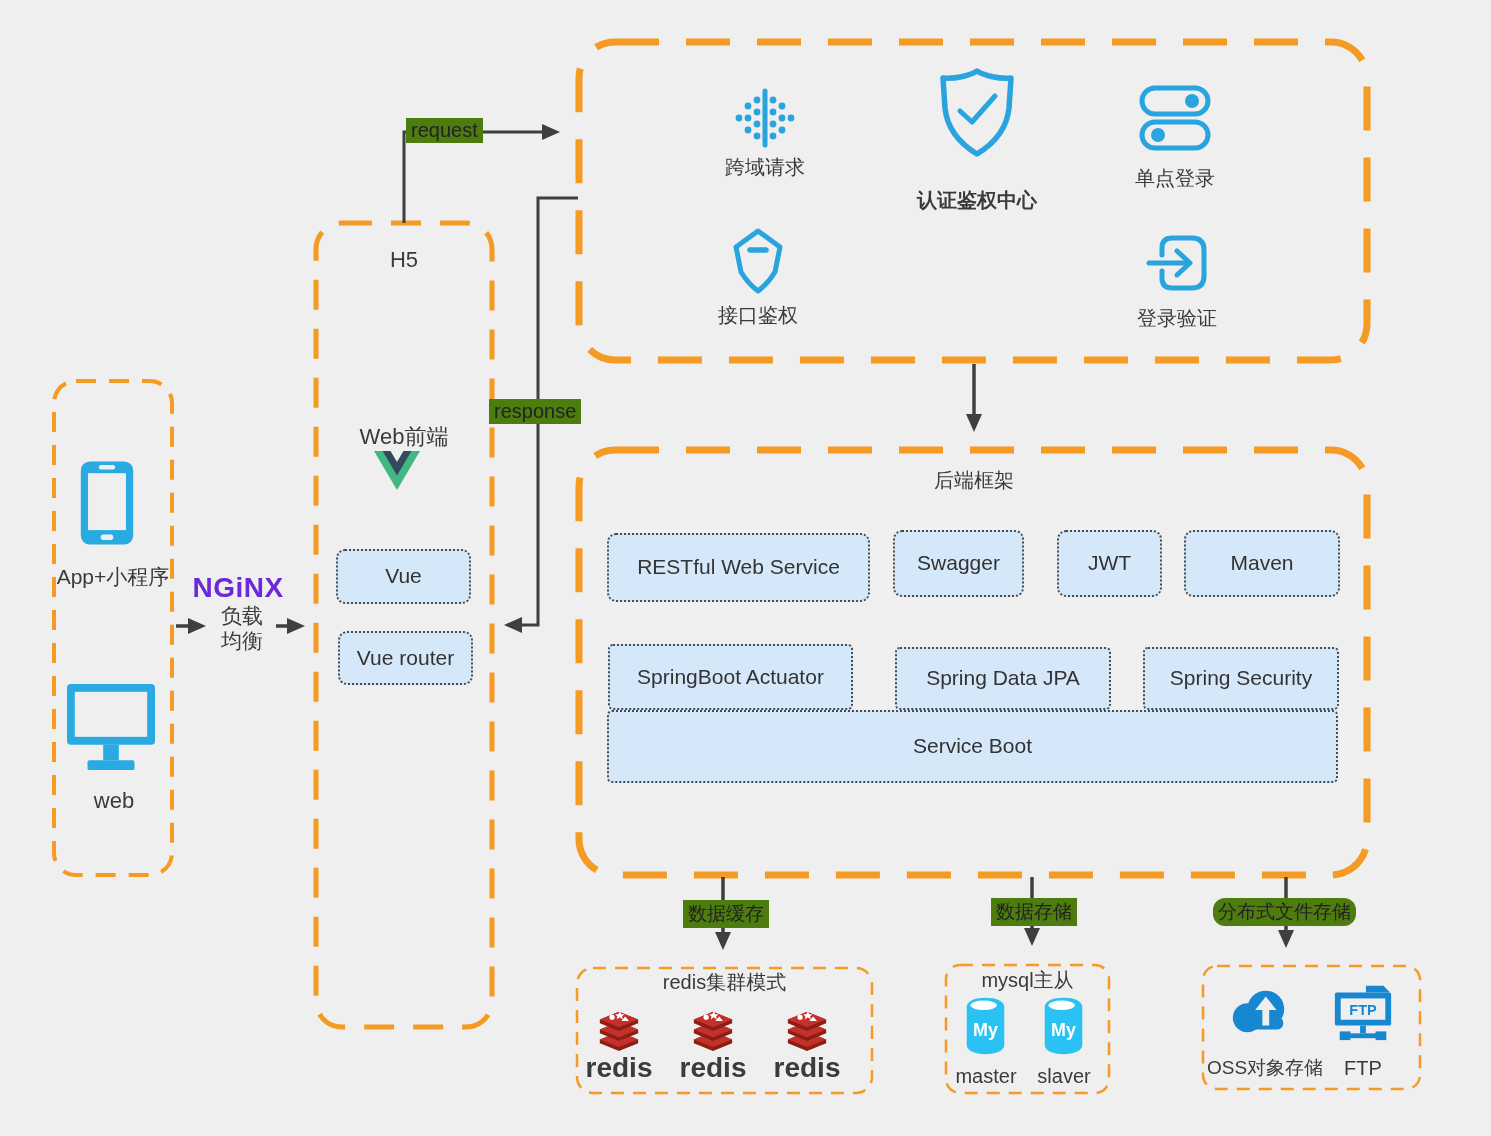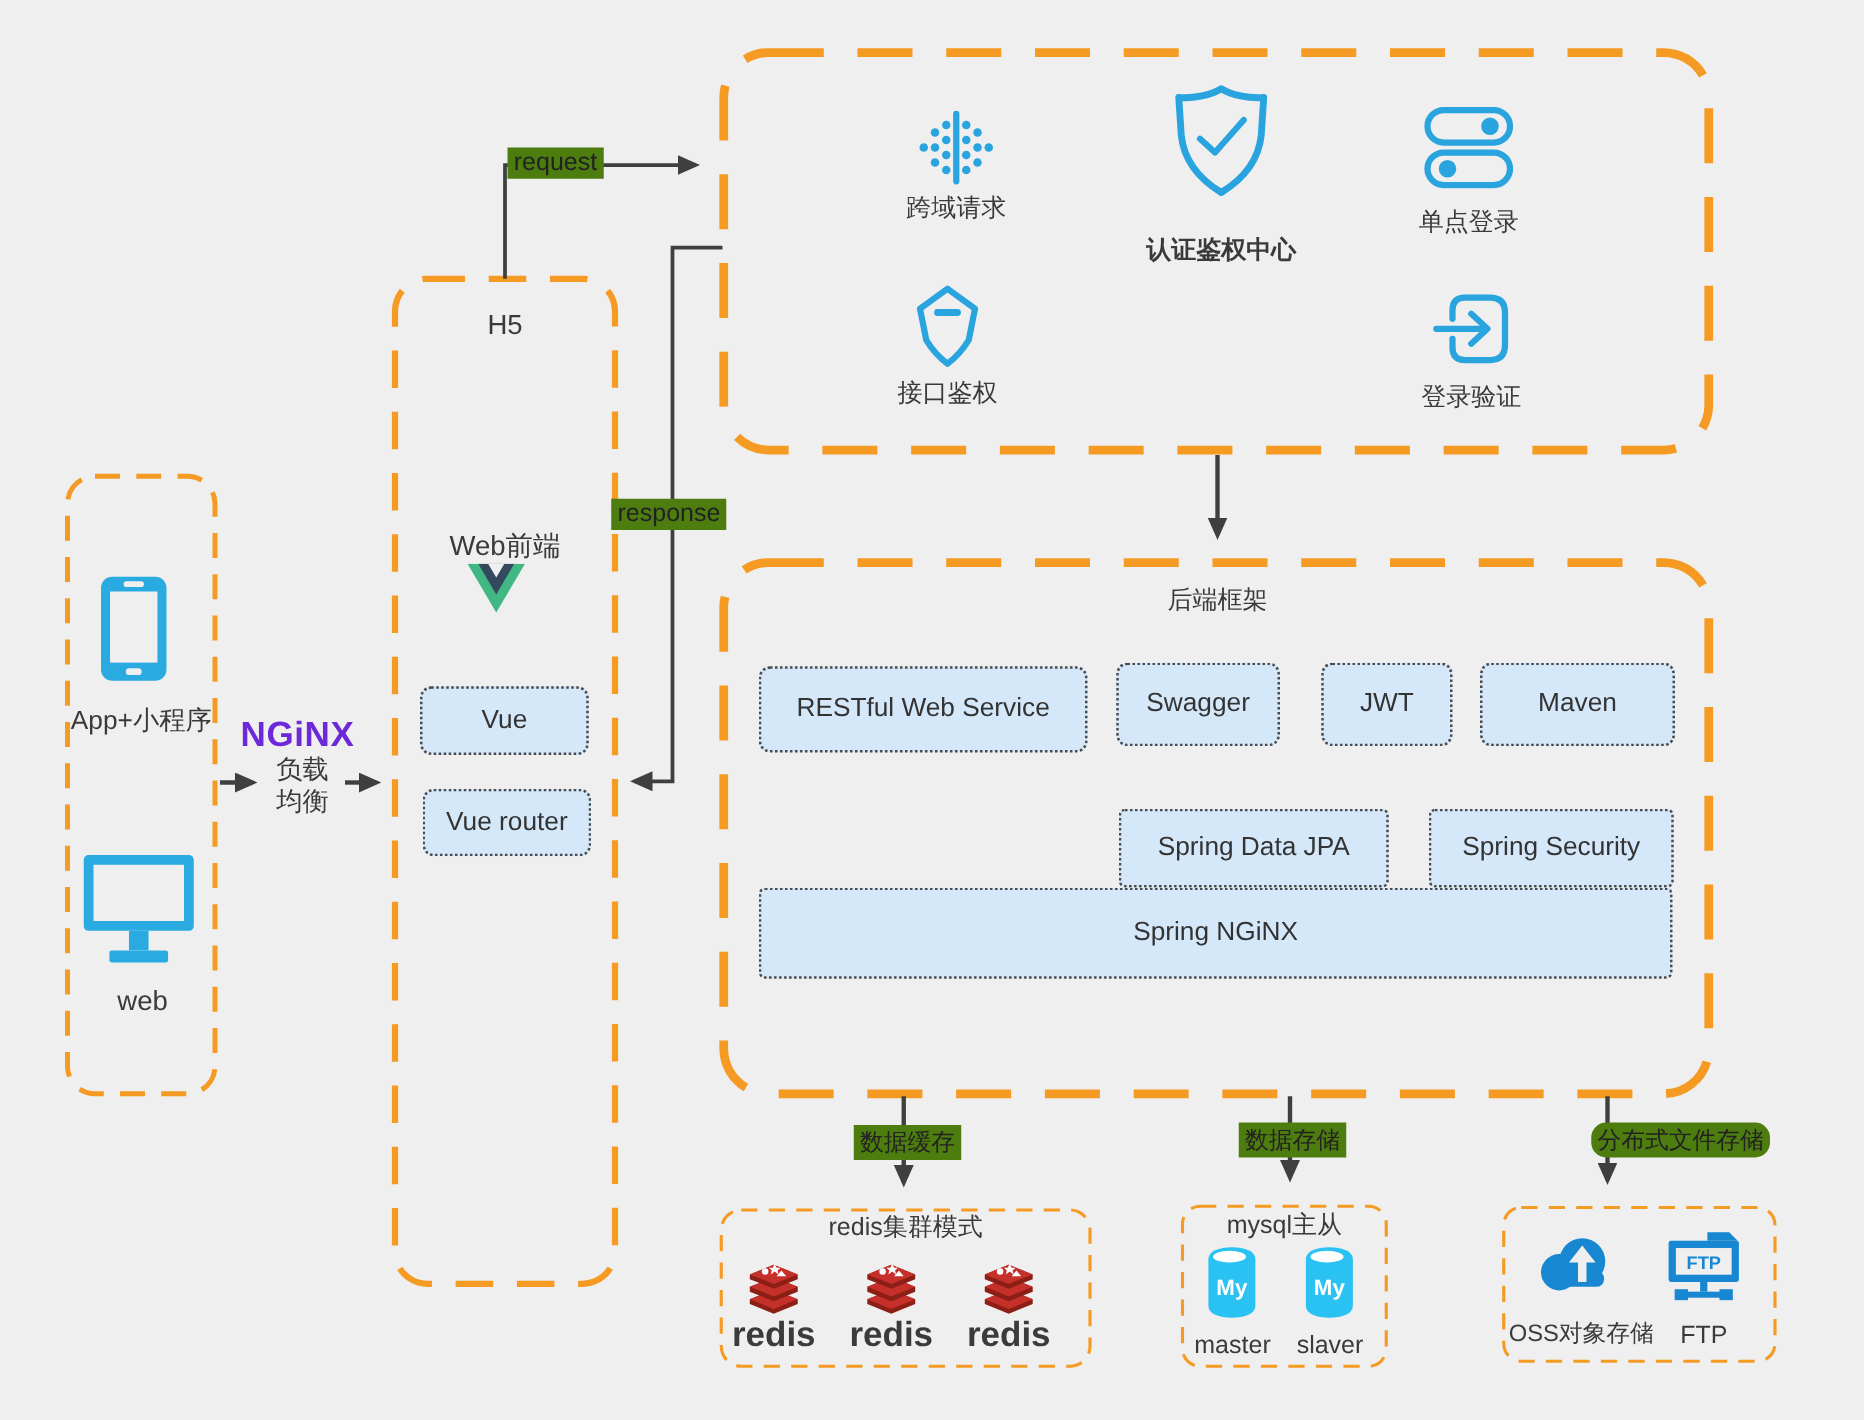--- a/index.html
+++ b/index.html
@@ -149,29 +149,30 @@
     </div>
     <div class="lbl" style="left:1117px;top:306px;width:120px;font-size:20px;">登录验证</div>
 
     <div class="lbl" style="left:879px;top:468px;width:190px;font-size:20px;">后端框架</div>
 
     <div class="module" style="left:607px;top:533px;width:263px;height:69px;">RESTful Web Service</div>
     <div class="module" style="left:893px;top:530px;width:131px;height:67px;">Swagger</div>
     <div class="module" style="left:1057px;top:530px;width:105px;height:67px;">JWT</div>
     <div class="module" style="left:1184px;top:530px;width:156px;height:67px;">Maven</div>
 
+    <div class="module" style="left:608px;top:644px;width:245px;height:66px;border-radius:5px;">SpringBoot Actuator</div>
     <div class="module" style="left:895px;top:647px;width:216px;height:63px;border-radius:5px;">Spring Data JPA</div>
     <div class="module" style="left:1143px;top:647px;width:196px;height:63px;border-radius:5px;">Spring Security</div>
-    <div class="module" style="left:607px;top:710px;width:731px;height:73px;border-radius:5px;">Spring NGiNX</div>
+    <div class="module" style="left:607px;top:710px;width:731px;height:73px;border-radius:5px;">Service Boot</div>
 
     <div class="flow" style="left:406px;top:118px;">request</div>
     <div class="flow" style="left:489px;top:399px;">response</div>
     <div class="flow" style="left:683px;top:900px;font-size:19px;">数据缓存</div>
     <div class="flow" style="left:991px;top:898px;font-size:19px;">数据存储</div>
-    <div class="flow" style="left:1273px;top:898px;font-size:19px;border-radius:12px;">分布式文件存储</div>
+    <div class="flow" style="left:1213px;top:898px;font-size:19px;border-radius:12px;">分布式文件存储</div>
 
     <div class="lbl" style="left:577px;top:970px;width:295px;font-size:20px;">redis集群模式</div>
 
     <div class="abs" style="left:596px;top:1006px;">
       <svg width="46" height="50" viewBox="0 0 60 62">
         <path d="M5,42 L30,32 L55,42 L55,47 L30,57 L5,47 Z" fill="#8c1f15"></path>
         <polygon points="5,42 30,32 55,42 30,52" fill="#c6302b"></polygon>
         <path d="M5,29 L30,19 L55,29 L55,34 L30,44 L5,34 Z" fill="#8c1f15"></path>
         <polygon points="5,29 30,19 55,29 30,39" fill="#c6302b"></polygon>
         <path d="M5,16 L30,6 L55,16 L55,21 L30,31 L5,21 Z" fill="#8c1f15"></path>

